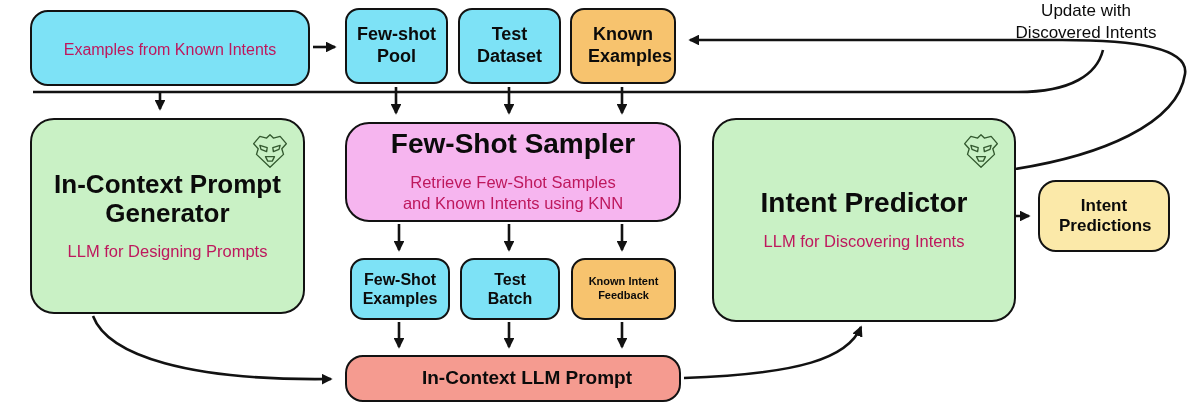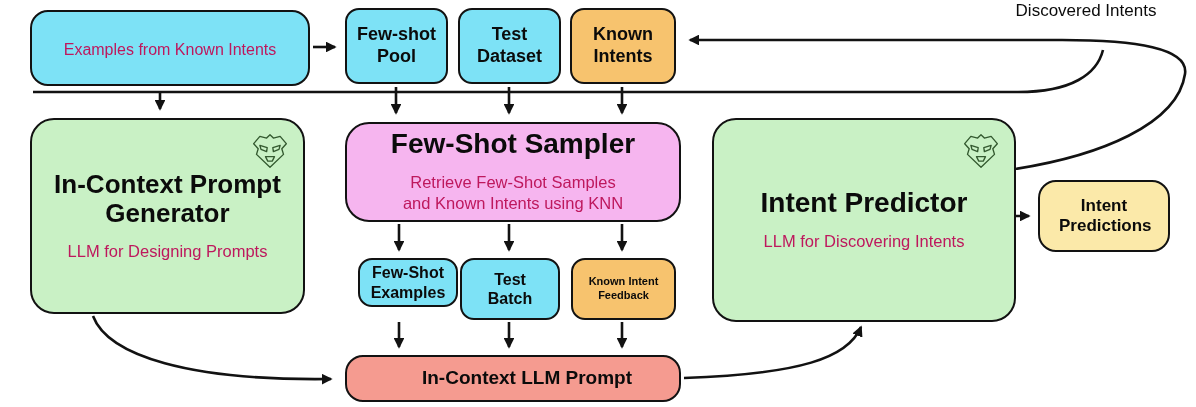--- a/index.html
+++ b/index.html
@@ -89,24 +89,25 @@
 
   <div class="node cyan r14" style="left:345px;top:8px;width:103px;height:76px">
     <div class="title t18" style="max-width:82px">Few-shot Pool</div>
   </div>
 
   <div class="node cyan r14" style="left:458px;top:8px;width:103px;height:76px">
     <div class="title t18" style="max-width:75px">Test Dataset</div>
   </div>
 
   <div class="node orange r14" style="left:570px;top:8px;width:106px;height:76px">
-    <div class="title t18" style="max-width:70px">Known Intents</div>
+    <div class="title t18" style="max-width:70px">Known Examples</div>
   </div>
 
   <div class="feedback-label">
+    <div>Update with</div>
     <div>Discovered Intents</div>
   </div>
 
   <div class="node green r24 pad20" style="left:30px;top:118px;width:275px;height:196px">
     <svg class="autobot" viewBox="0 0 64 64">
       <g fill="none" stroke="#33592f" stroke-width="2.4" stroke-linejoin="round">
         <path d="M32 3 L38 9 L50 6 L61 19 L53 28 L56 38 L32 61 L8 38 L11 28 L3 19 L14 6 L26 9 Z"></path>
         <path d="M14 22 L27 26 L26 33 L16 29 Z"></path>
         <path d="M50 22 L37 26 L38 33 L48 29 Z"></path>
         <path d="M24 42 L40 42 L36 50 L28 50 Z"></path>
@@ -131,21 +132,21 @@
       </g>
     </svg>
     <div class="title t28">Intent Predictor</div>
     <div class="subtitle s165">LLM for Discovering Intents</div>
   </div>
 
   <div class="node yellow r18" style="left:1038px;top:180px;width:132px;height:72px">
     <div class="title t17" style="max-width:90px">Intent Predictions</div>
   </div>
 
-  <div class="node cyan r14" style="left:358px;top:258px;width:100px;height:49px">
+  <div class="node cyan r14" style="left:350px;top:258px;width:100px;height:62px">
     <div class="title t16" style="max-width:80px">Few-Shot Examples</div>
   </div>
 
   <div class="node cyan r14" style="left:460px;top:258px;width:100px;height:62px">
     <div class="title t16" style="max-width:55px">Test Batch</div>
   </div>
 
   <div class="node orange r14" style="left:571px;top:258px;width:105px;height:62px">
     <div class="title t14" style="max-width:92px">Known Intent Feedback</div>
   </div>

